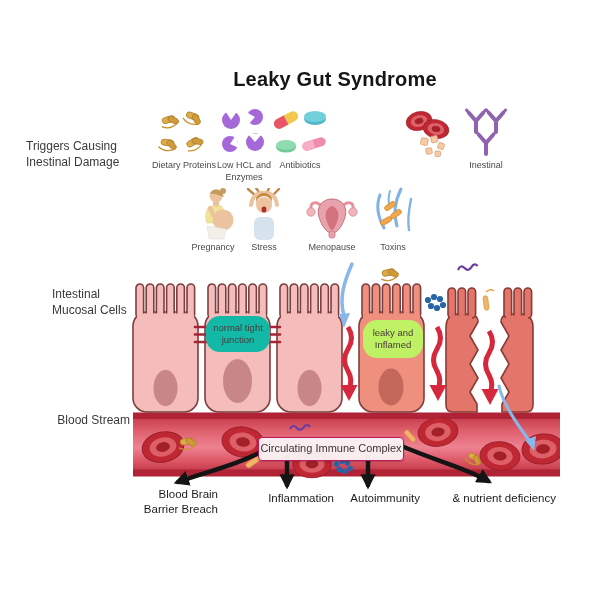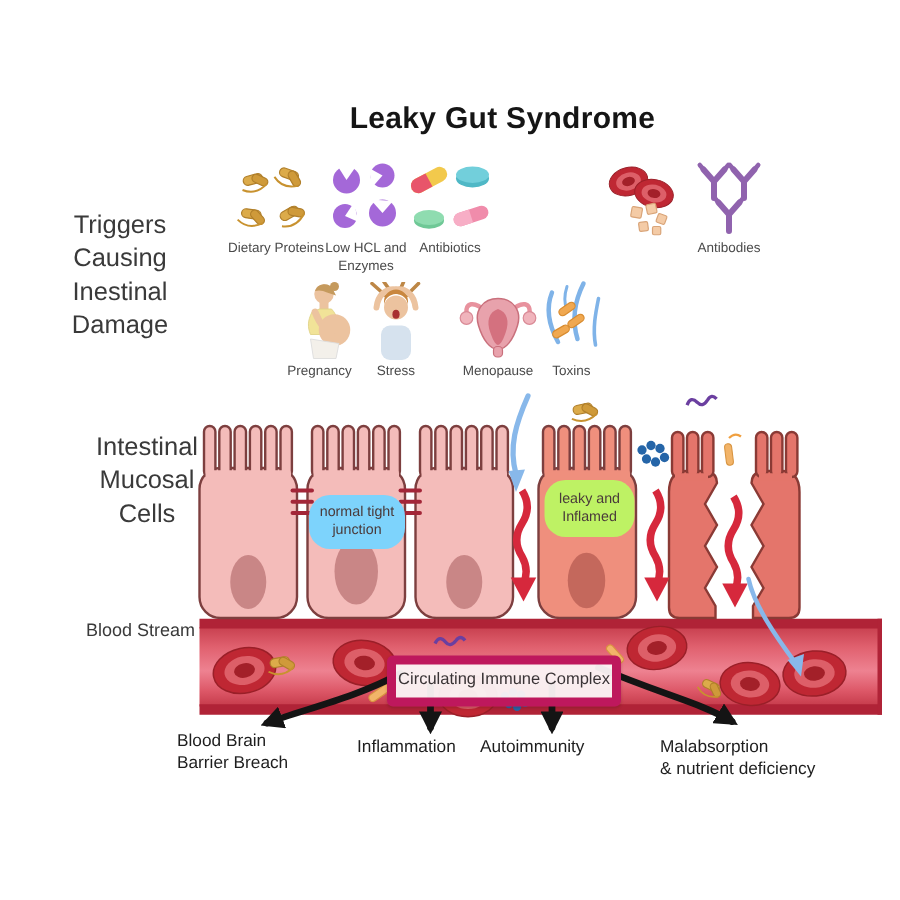--- a/index.html
+++ b/index.html
@@ -1,33 +1,33 @@
 <!DOCTYPE html>
 <html><head>
 <meta charset="utf-8">
 <style>
   html,body{margin:0;padding:0;background:#fff;}
   #canvas{position:relative;width:560px;height:600px;background:#fff;overflow:hidden;
-          font-family:"Liberation Sans",sans-serif;padding-left:28px;}
+          font-family:"Liberation Sans",sans-serif;}
   .diagram{position:absolute;left:0;top:0;z-index:1;}
   .title{position:absolute;left:120px;top:68px;width:430px;text-align:center;
          font-size:20px;font-weight:700;color:#151515;letter-spacing:.2px;z-index:2;}
-  .side{position:absolute;z-index:2;font-size:17px;color:#3a3a3a;line-height:1.32;text-align:center;}
+  .side{position:absolute;z-index:2;font-size:12px;color:#3a3a3a;line-height:1.32;text-align:left;}
   .side span{display:block;}
   .trig{position:absolute;z-index:2;text-align:center;}
   .trig svg{display:block;margin:0 auto;}
   .cap{font-size:9px;color:#4a4a4a;line-height:1.3;margin-top:2px;}
   .bubble{position:absolute;z-index:2;text-align:center;font-size:9.5px;line-height:1.22;
           color:#4a3a3a;border-radius:14px;display:flex;flex-direction:column;justify-content:center;}
   .bubble span{display:block;}
   #cic{position:absolute;left:258px;top:437px;width:144px;height:22px;z-index:2;
-       background:rgba(250,243,244,.96);border:6px solid #be185d;border-radius:4px;
+       background:rgba(250,243,244,.96);border:1px solid #be185d;border-radius:4px;
        font-size:11px;color:#3a3436;text-align:center;line-height:21px;
        box-shadow:0 1px 2px rgba(60,20,25,.25);}
-  .outcome{position:absolute;z-index:2;font-size:11.5px;color:#1e1e1e;text-align:left;line-height:1.32;}
+  .outcome{position:absolute;z-index:2;font-size:11.5px;color:#1e1e1e;text-align:right;line-height:1.32;}
   .outcome span{display:block;}
 </style>
 </head>
 <body>
 
 <div id="canvas">
 
   <svg width="0" height="0" style="position:absolute" aria-hidden="true">
     <defs>
       <linearGradient id="vg" x1="0" y1="0" x2="0" y2="1">
@@ -260,21 +260,21 @@
       </g>
     </svg>
   </div>
 
   <div class="trig" style="left:454px;top:106px;width:64px">
     <svg width="48" height="52" viewBox="0 0 48 52">
       <use href="#anti" transform="translate(14,16)"></use>
       <use href="#anti" transform="translate(34,16)"></use>
       <use href="#anti" transform="translate(24,38)"></use>
     </svg>
-    <div class="cap">Antibodies</div>
+    <div class="cap">Inestinal</div>
   </div>
 
   <div class="trig" style="left:180px;top:186px;width:66px">
     <svg width="54" height="54" viewBox="0 0 54 54">
       <circle cx="30" cy="10" r="6.5" fill="#ecc39f"></circle>
       <path d="M24,8 a6.5,6.5 0 0 1 12,-1 l2,4 -6,-2 q-4,-2 -8,-1 z" fill="#c59a5d"></path>
       <circle cx="37" cy="5" r="3" fill="#c59a5d"></circle>
       <rect x="27" y="14" width="6" height="7" fill="#ecc39f"></rect>
       <path d="M22,22 C19,28 19,32 21,37 L38,37 C40,30 39,24 35,20 L27,20 Z" fill="#f1e398" stroke="#e0d287" stroke-width="0.6"></path>
       <circle cx="37" cy="34" r="10.5" fill="#ecc39f"></circle>
@@ -308,39 +308,39 @@
       <path d="M38,22 C46,14 52,16 51,23" stroke="#e8929e" stroke-width="3" fill="none" stroke-linecap="round"></path>
       <circle cx="9" cy="26" r="4.2" fill="#f0b4bc" stroke="#d98a96" stroke-width="0.8"></circle>
       <circle cx="51" cy="26" r="4.2" fill="#f0b4bc" stroke="#d98a96" stroke-width="0.8"></circle>
       <path d="M30,13 C40,13 46,21 43,31 C40,41 35,47 30,47 C25,47 20,41 17,31 C14,21 20,13 30,13 Z" fill="#e8a2ac" stroke="#c9707c" stroke-width="1"></path>
       <path d="M30,20 C36,22 38,28 35,36 C33,42 31,44 30,44 C29,44 27,42 25,36 C22,28 24,22 30,20 Z" fill="#d4717f"></path>
       <rect x="27" y="45" width="6" height="7" rx="2.5" fill="#e8a2ac" stroke="#c9707c" stroke-width="0.8"></rect>
     </svg>
     <div class="cap">Menopause</div>
   </div>
 
-  <div class="trig" style="left:352px;top:186px;width:58px">
+  <div class="trig" style="left:364px;top:186px;width:58px">
     <svg width="52" height="54" viewBox="0 0 52 54">
       <g stroke="#7fb3e8" fill="none" stroke-linecap="round">
         <path d="M34,3 C28,15 26,27 30,40" stroke-width="3"></path>
         <path d="M13,9 C9,19 11,31 17,42" stroke-width="3"></path>
         <path d="M44,13 C42,23 40,33 42,44" stroke-width="2.4"></path>
         <path d="M23,5 C21,11 21,16 23,21" stroke-width="2"></path>
       </g>
       <g fill="#f0a850" stroke="#d88c30" stroke-width="0.8">
         <rect x="-6" y="-2.5" width="12" height="5" rx="2.5" transform="translate(23,20) rotate(-35)"></rect>
         <rect x="-6" y="-2.5" width="12" height="5" rx="2.5" transform="translate(29,28) rotate(-35)"></rect>
         <rect x="-6" y="-2.5" width="12" height="5" rx="2.5" transform="translate(19,35) rotate(-30)"></rect>
       </g>
     </svg>
     <div class="cap">Toxins</div>
   </div>
 
 
-  <div class="bubble" style="left:206px;top:330px;width:64px;height:36px;background:#7dd3fc">
+  <div class="bubble" style="left:206px;top:316px;width:64px;height:36px;background:#14b8a6">
     <span>normal tight</span>
     <span>junction</span>
   </div>
   <div class="bubble" style="left:363px;top:320px;width:60px;height:38px;background:#bef264">
     <span>leaky and</span>
     <span>Inflamed</span>
   </div>
 
   <div id="cic">
     <span>Circulating Immune Complex</span>
@@ -350,17 +350,16 @@
     <span>Blood Brain</span>
     <span>Barrier Breach</span>
   </div>
   <div class="outcome" style="left:238px;top:491px;width:96px">
     <span>Inflammation</span>
   </div>
   <div class="outcome" style="left:320px;top:491px;width:100px">
     <span>Autoimmunity</span>
   </div>
   <div class="outcome" style="left:440px;top:491px;width:116px">
-    <span>Malabsorption</span>
     <span>&amp; nutrient deficiency</span>
   </div>
 
 </div>
 
 </body></html>

